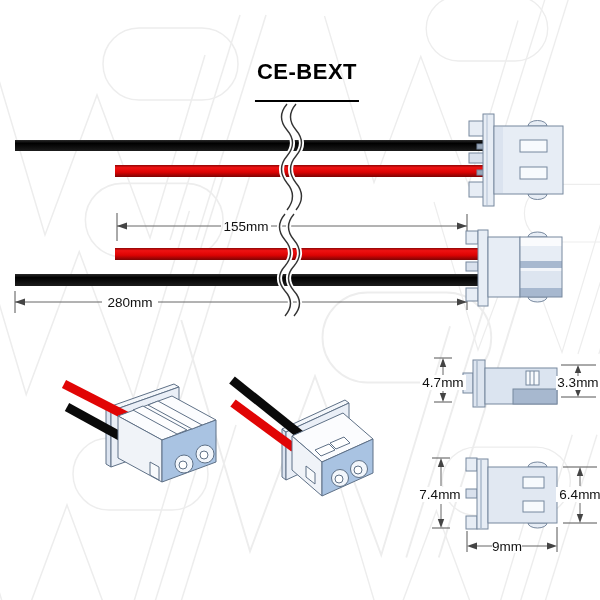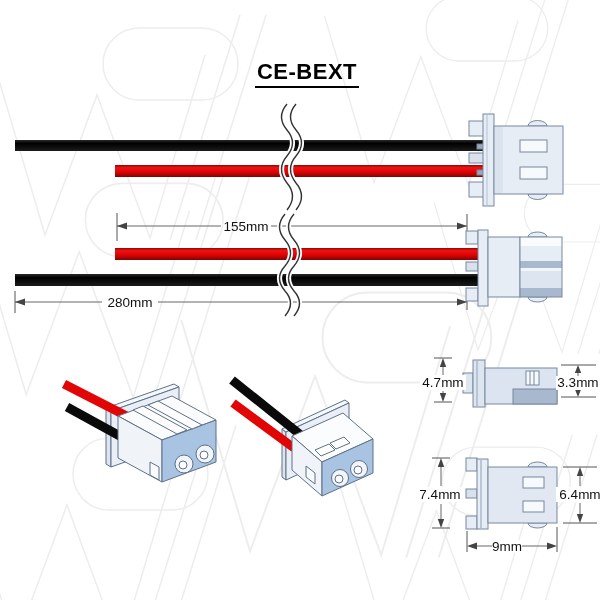--- a/index.html
+++ b/index.html
@@ -1,21 +1,21 @@
 <!DOCTYPE html>
 <html><head>
 <meta charset="utf-8">
 <style>
   html,body{margin:0;padding:0;background:#fff;}
   #stage{position:relative;width:600px;height:600px;overflow:hidden;background:#ffffff;
          font-family:"Liberation Sans", sans-serif;}
   #drawing{position:absolute;left:0;top:0;}
   #title{position:absolute;left:307px;top:59px;transform:translateX(-50%);
          font-size:22px;font-weight:700;color:#000;letter-spacing:.5px;
-         border-bottom:2.5px solid #000;padding:0 2px 1px 2px;white-space:nowrap;}
+         border-bottom:2.5px solid #000;padding:0 2px 15px 2px;white-space:nowrap;}
   text{font-family:"Liberation Sans", sans-serif;font-size:13.5px;fill:#111;}
   .dim{stroke:#666;stroke-width:1;fill:none;}
   .ext{stroke:#555;stroke-width:1;fill:none;}
   .arr{fill:#444;stroke:none;}
   .hs{stroke:#77889e;stroke-width:1;}
   .iso{stroke:#5f7187;stroke-width:1;stroke-linejoin:round;}
   .wm{stroke:#ededed;stroke-width:1.5;fill:none;}
   .halo{stroke:#fff;stroke-width:5;fill:none;}
   .brk{stroke:#333;stroke-width:1.4;fill:none;}
 </style>

